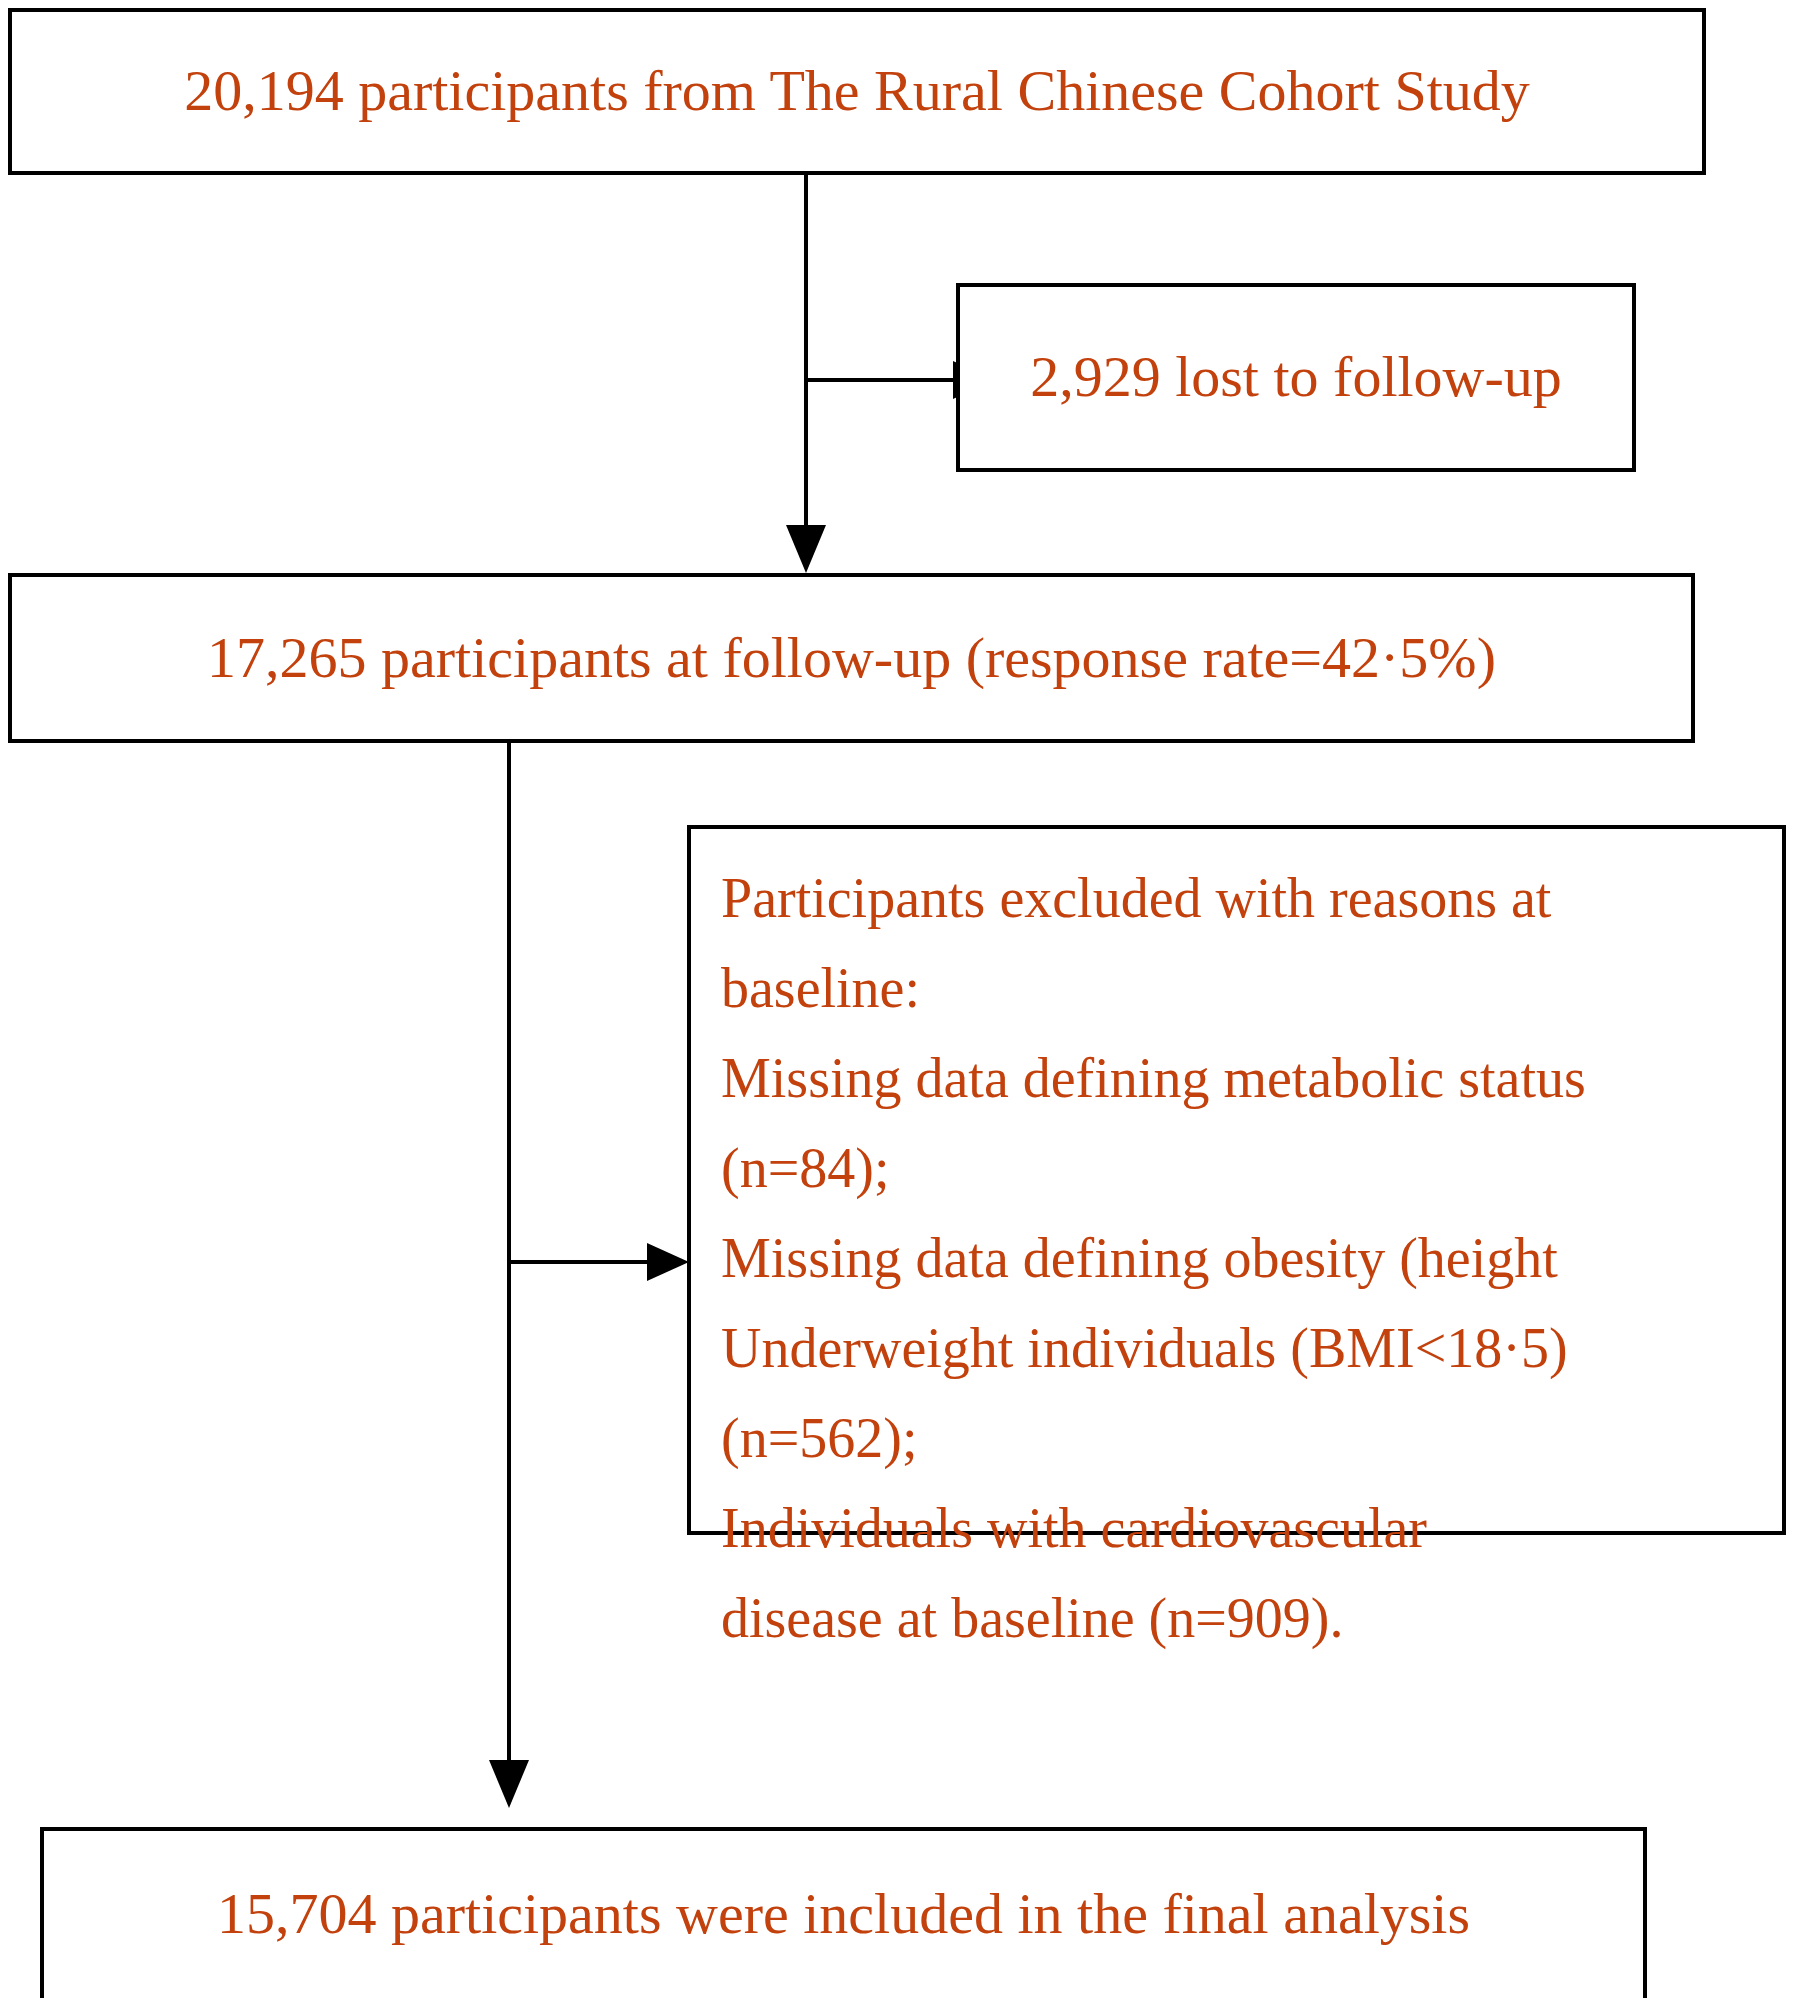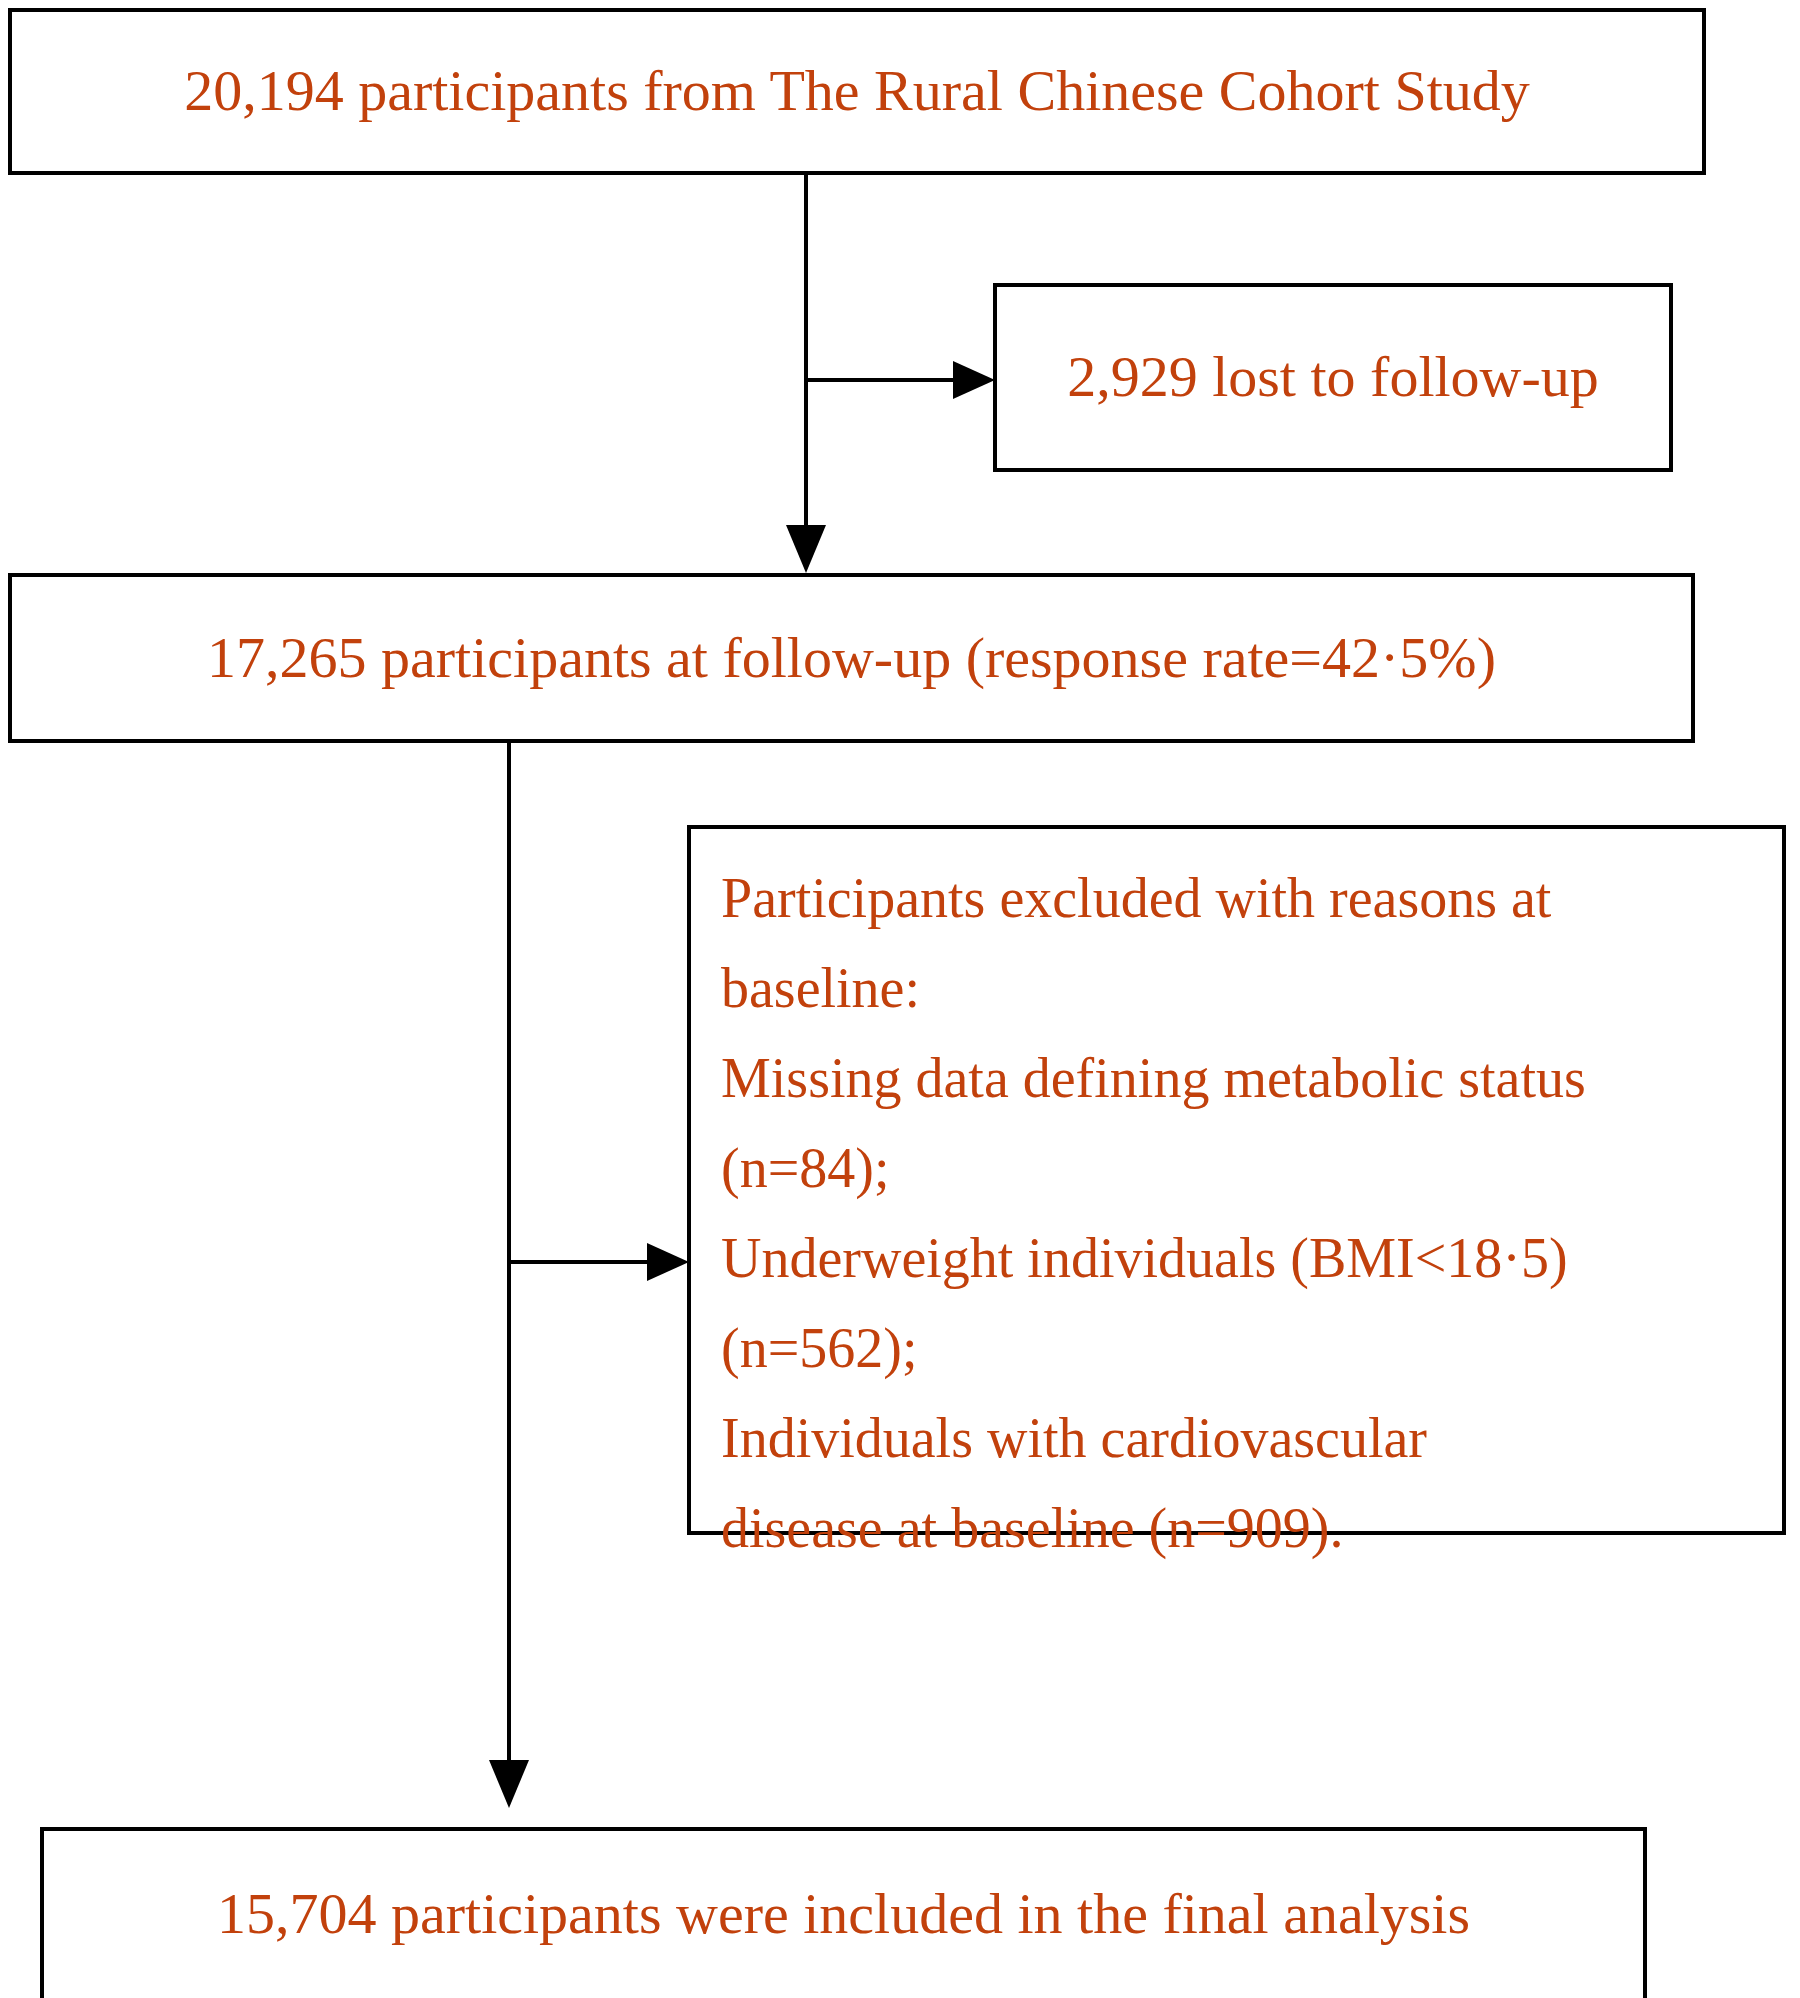--- a/index.html
+++ b/index.html
@@ -68,39 +68,40 @@
   <div class="flowbox" style="left:8px; top:8px; width:1698px; height:167px;">
     <span>20,194 participants from The Rural Chinese Cohort Study</span>
   </div>
 
   <div class="vline" style="left:804px; top:175px; width:4px; height:352px;"></div>
   <div class="arrow-down" style="left:786px; top:525px;"></div>
 
   <div class="hline" style="left:806px; top:378px; width:147px; height:4px;"></div>
   <div class="arrow-right" style="left:953px; top:361px;"></div>
 
-  <div class="flowbox" style="left:993px; top:283px; width:680px; height:189px;font-family:Liberation Serif, serif;">
+  <div class="flowbox" style="left:956px; top:283px; width:680px; height:189px;font-family:Liberation Serif, serif;">
     <span>2,929 lost to follow-up</span>
   </div>
 
   <div class="flowbox" style="left:8px; top:573px; width:1687px; height:170px;">
     <span>17,265 participants at follow-up (response rate=42·5%)</span>
   </div>
 
   <div class="vline" style="left:507px; top:743px; width:4px; height:1022px;"></div>
   <div class="arrow-down" style="left:489px; top:1760px;"></div>
 
   <div class="hline" style="left:509px; top:1260px; width:138px; height:4px;"></div>
   <div class="arrow-right" style="left:647px; top:1243px;"></div>
 
   <div class="flowbox multiline" style="left:687px; top:825px; width:1099px; height:710px;">
   <div class="excl-line">Participants excluded with reasons at</div>
       <div class="excl-line">baseline:</div>
       <div class="excl-line">Missing data defining metabolic status</div>
       <div class="excl-line">(n=84);</div>
+      <div class="excl-line">Missing data defining obesity (height</div>
       <div class="excl-line">Underweight individuals (BMI&lt;18·5)</div>
       <div class="excl-line">(n=562);</div>
       <div class="excl-line">Individuals with cardiovascular</div>
       <div class="excl-line">disease at baseline (n=909).</div>
     </div>
 
   <div class="flowbox" style="left:40px; top:1808px; width:1607px; height:175px;margin-top:19px;">
     <span>15,704 participants were included in the final analysis</span>
   </div>
 

